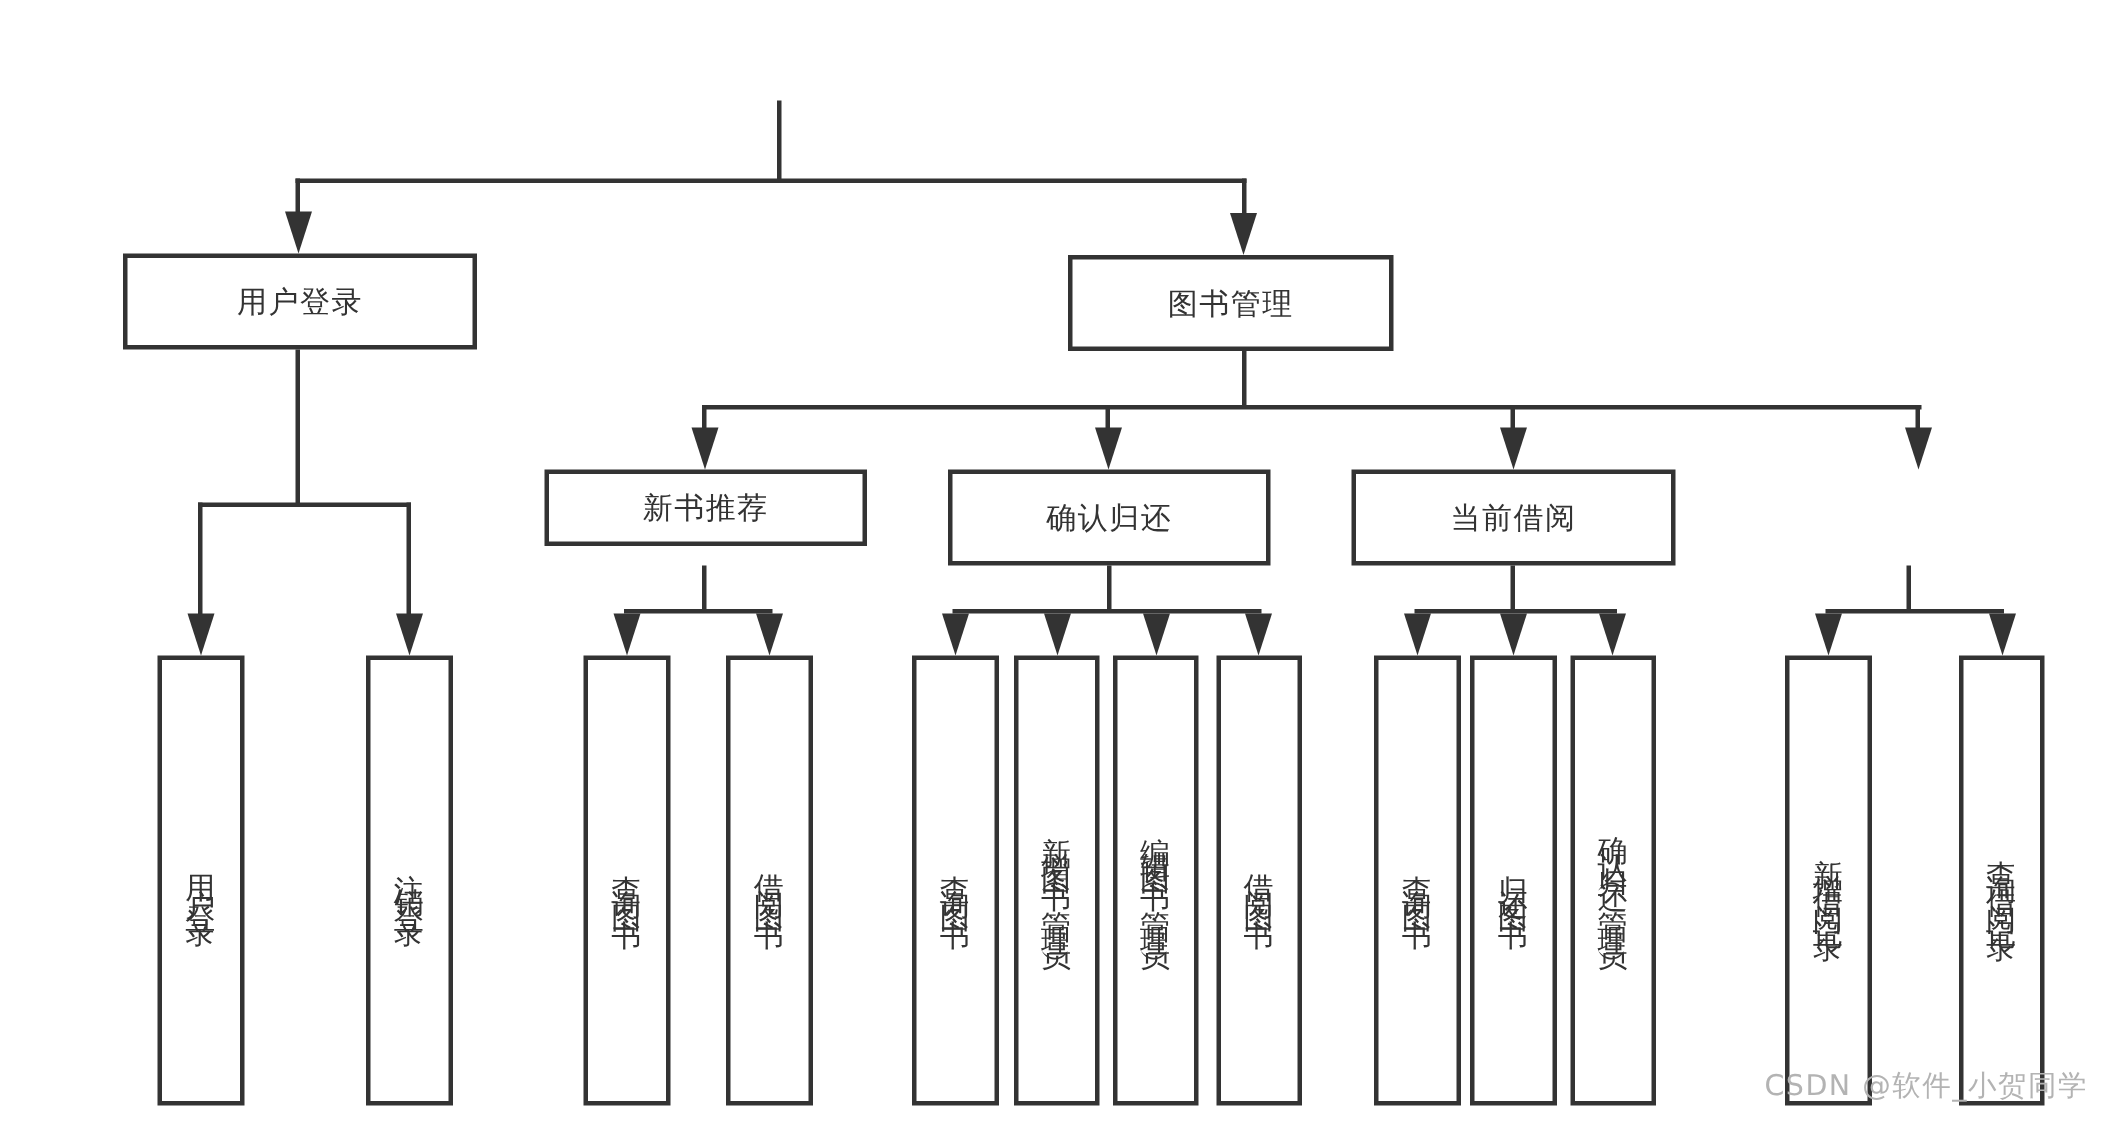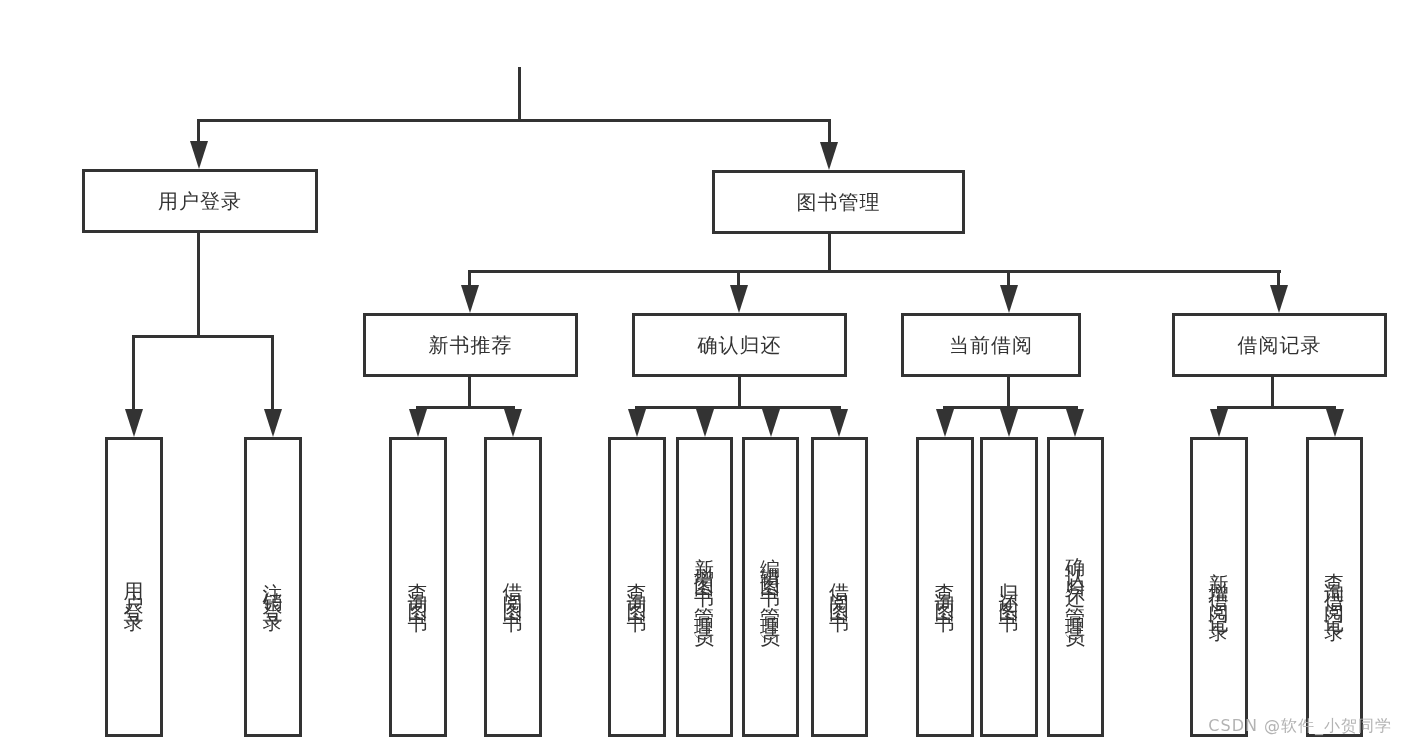--- a/index.html
+++ b/index.html
@@ -35,54 +35,51 @@
   .arrow {
     position:absolute;
     width:0; height:0;
     border-left:9px solid transparent;
     border-right:9px solid transparent;
     border-top:28px solid #333333;
   }
   .watermark {
     position:absolute;
     right:13px; bottom:10px;
-    font-size:16px;
+    font-size:19px;
     color:#b3b3b3;
     letter-spacing:1px;
   }
 </style>
 </head>
 <body>
 
 <div class="canvas">
 
 
   <div class="box hbox" style="left:82px; top:169px; width:236px; height:64px;">
     <span>用户登录</span>
   </div>
 
-  <div class="box hbox" style="left:712px; top:170px; width:253px; height:64px;">
+  <div class="box hbox" style="left:712px; top:170px; width:217px; height:64px;">
     <span>图书管理</span>
   </div>
 
-  <div class="box hbox" style="left:363px; top:313px; width:215px; height:64px;">
+  <div class="box hbox" style="left:363px; top:313px; width:215px; height:51px;">
     <span>新书推荐</span>
   </div>
 
   <div class="box hbox" style="left:632px; top:313px; width:215px; height:64px;">
     <span>确认归还</span>
   </div>
 
-  <div class="box hbox" style="left:901px; top:313px; width:180px; height:64px;">
+  <div class="box hbox" style="left:901px; top:313px; width:216px; height:64px;">
     <span>当前借阅</span>
   </div>
 
-  <div class="box hbox" style="left:1172px; top:313px; width:215px; height:64px;">
-    <span>借阅记录</span>
-  </div>
 
   <div class="box vbox" style="left:105px; top:437px; width:58px; height:300px;">
     <span>用户登录</span>
   </div>
 
   <div class="box vbox" style="left:244px; top:437px; width:58px; height:300px;">
     <span>注销登录</span>
   </div>
 
   <div class="box vbox" style="left:389px; top:437px; width:58px; height:300px;">

